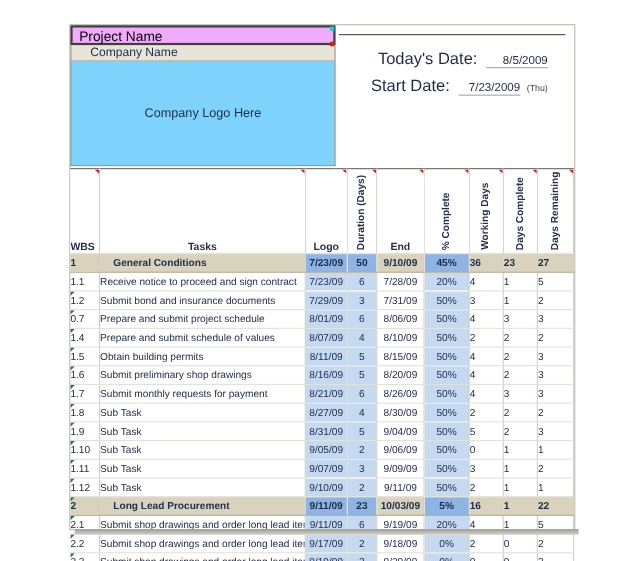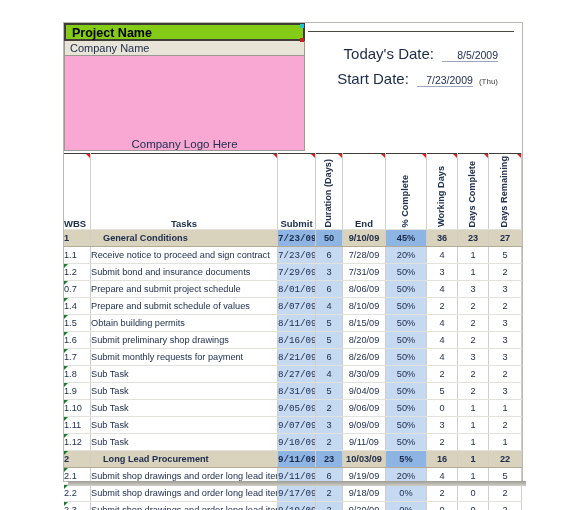--- a/index.html
+++ b/index.html
@@ -34,54 +34,54 @@
     height:130px;
     display:flex;
   }
   .leftbox{
     width:242px;
     box-sizing:border-box;
     border-right:1px solid #ffffff;
   }
   .projname{
     height:18px;
-    background:#84cc16;
+    background:#f0abfc;
     border:2px solid #3f3f38;
     box-sizing:border-box;
-    font-weight:bold;
+    font-weight:normal;
     font-size:12.5px;
     color:#000000;
     padding:1px 0 0 6px;
     position:relative;
   }
   .projname .cmark{
     position:absolute;right:-1px;top:-1px;width:4px;height:4px;background:#21c3d6;
   }
   .projname .cmark2{
     position:absolute;right:-1px;bottom:-3px;width:4px;height:4px;background:#cf2020;
   }
   .compname{
     height:15px;
     background:#e8e4d8;
     border-left:1px solid #9a9a90;
     border-right:1px solid #9a9a90;
     border-bottom:1px solid #9a9a90;
     box-sizing:border-box;
     font-size:11px;
     color:#20304f;
-    padding:1px 0 0 5px;
+    padding:1px 0 0 17px;
   }
   .logobox{
     height:95px;
     border-left:1px solid #9a9a90;
     border-right:1px solid #9a9a90;
     border-bottom:1px solid #9a9a90;
     box-sizing:border-box;
-    background:#f9a8d4;
-    display:flex;align-items:flex-end;justify-content:center;
+    background:#7dd3fc;
+    display:flex;align-items:center;justify-content:center;
     font-size:11.5px;color:#20304f;
   }
   .rightbox{
     flex:1;
     position:relative;
     padding-top:14px;
     box-sizing:border-box;
   }
   .rightbox .rule{
     position:absolute;left:2px;top:8px;right:8px;height:1px;background:#4a4a42;
@@ -160,25 +160,25 @@
     text-align:left;padding-left:3px;position:relative;color:#20304f;
     border-right:1px solid #b9b9b0;
   }
   td.c-wbs .gmark{
     position:absolute;left:0;top:0;
     width:0;height:0;
     border-top:4px solid #1b7a2e;
     border-right:4px solid transparent;
   }
   td.c-task{text-align:left;padding-left:12px;color:#20304f;border-right:1px solid #b9b9b0;}
-  td.c-start{text-align:center;background:#c5d9f1;color:#1c2a4a;font-family:Liberation Mono, monospace;}
+  td.c-start{text-align:center;background:#c5d9f1;color:#1c2a4a;}
   td.c-dur{text-align:center;background:#c5d9f1;color:#1c2a4a;border-right:1px solid #b9b9b0;}
   td.c-end{text-align:center;color:#1c2a4a;}
   td.c-pct{text-align:center;background:#c5d9f1;color:#1c2a4a;border-right:1px solid #b9b9b0;}
-  td.c-num{text-align:center;color:#1c2a4a;margin-left:35px;}
+  td.c-num{color:#1c2a4a;margin-left:35px;}
 
   
   tr.summary td{
     background:#d9d2bc;
     font-weight:bold;
     border-bottom:1px solid #b3ab94;
   }
   tr.summary td.c-start,
   tr.summary td.c-dur,
   tr.summary td.c-pct{background:#8db4e3;}
@@ -229,21 +229,21 @@
       <tr>
         <th class="h-wbs">
           <span>WBS</span>
           <span class="redmark"></span>
         </th>
         <th class="h-task">
           <span>Tasks</span>
           <span class="redmark"></span>
         </th>
         <th class="h-start">
-          <span>Submit</span>
+          <span>Logo</span>
           <span class="redmark"></span>
         </th>
         <th class="h-dur">
           <span class="vert">Duration (Days)</span>
           <span class="redmark"></span>
         </th>
         <th class="h-end">
           <span>End</span>
           <span class="redmark"></span>
         </th>

